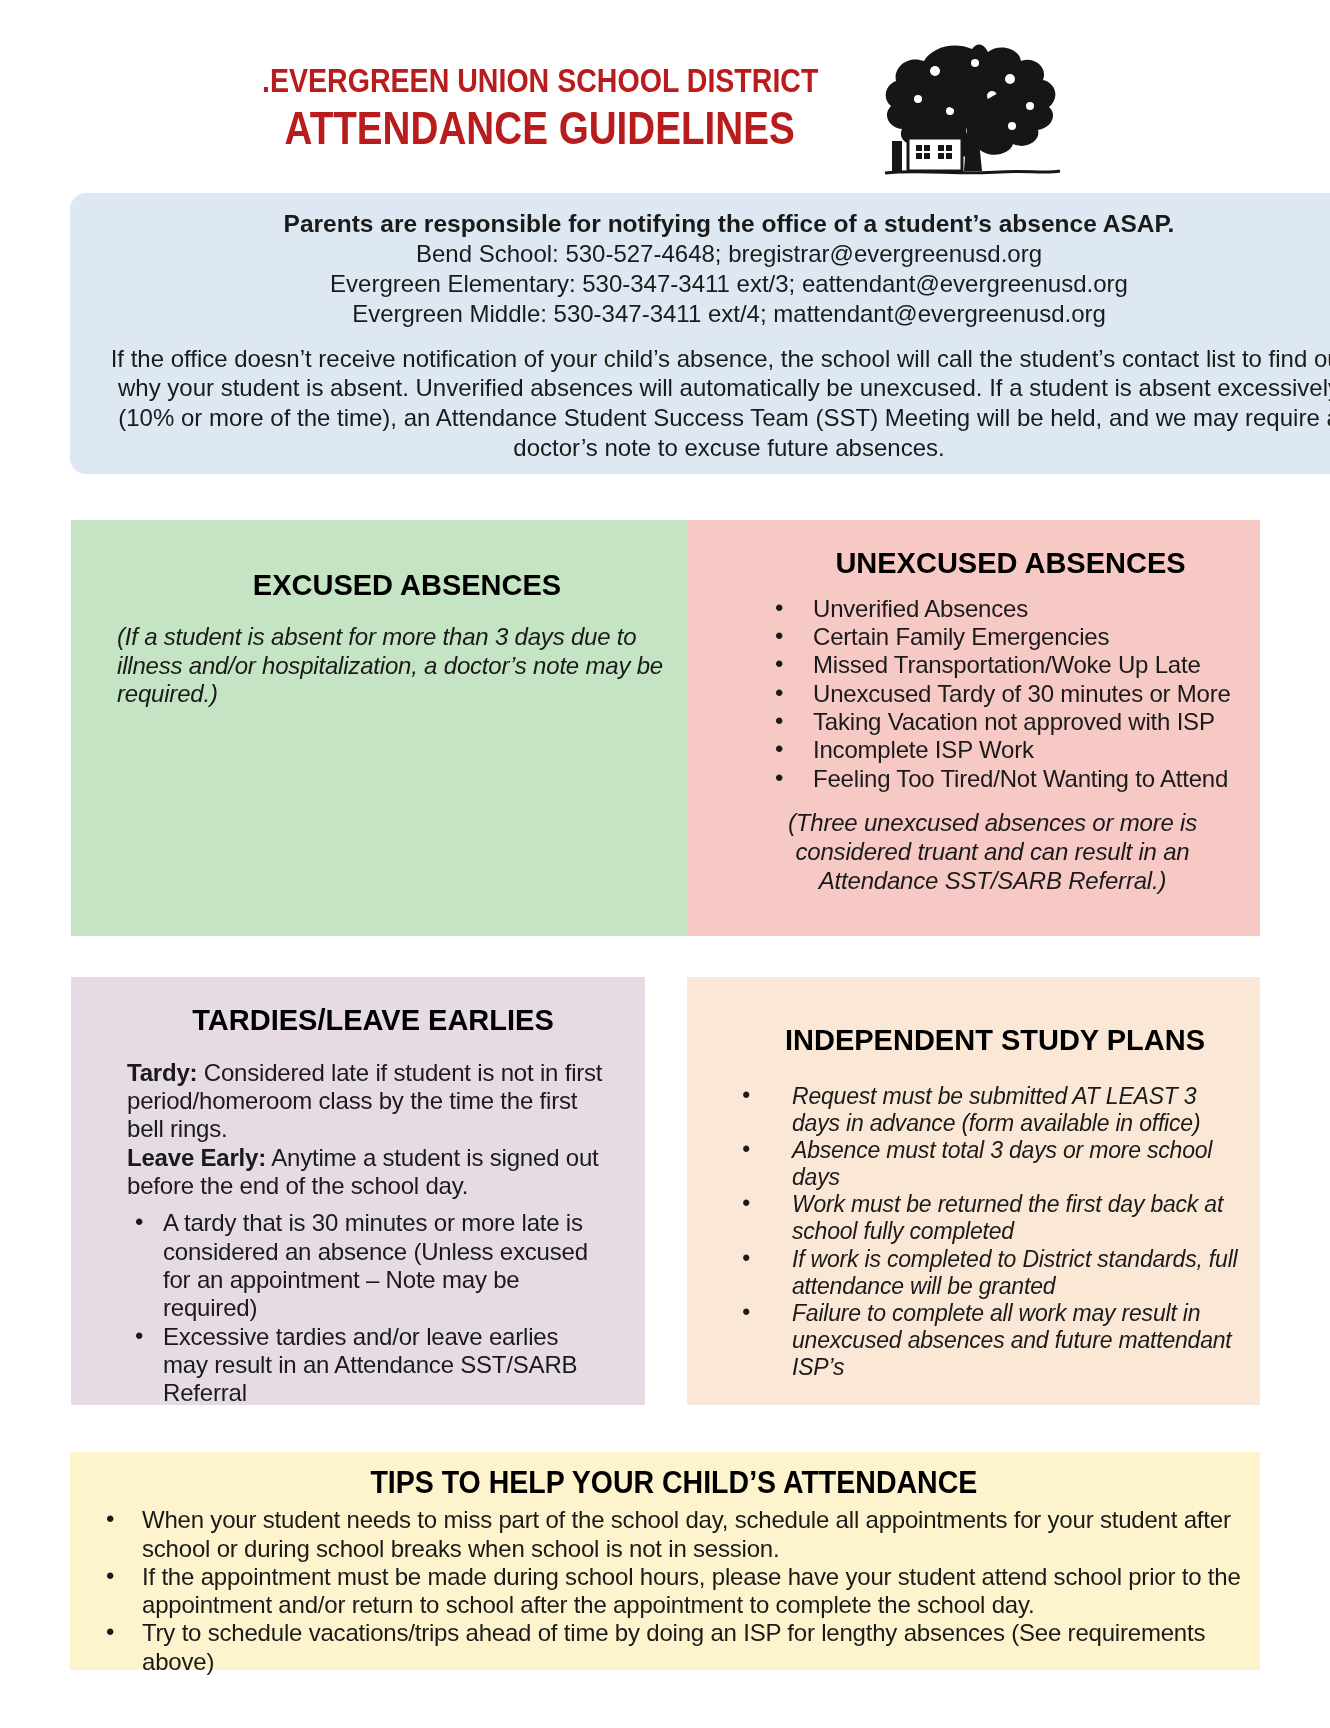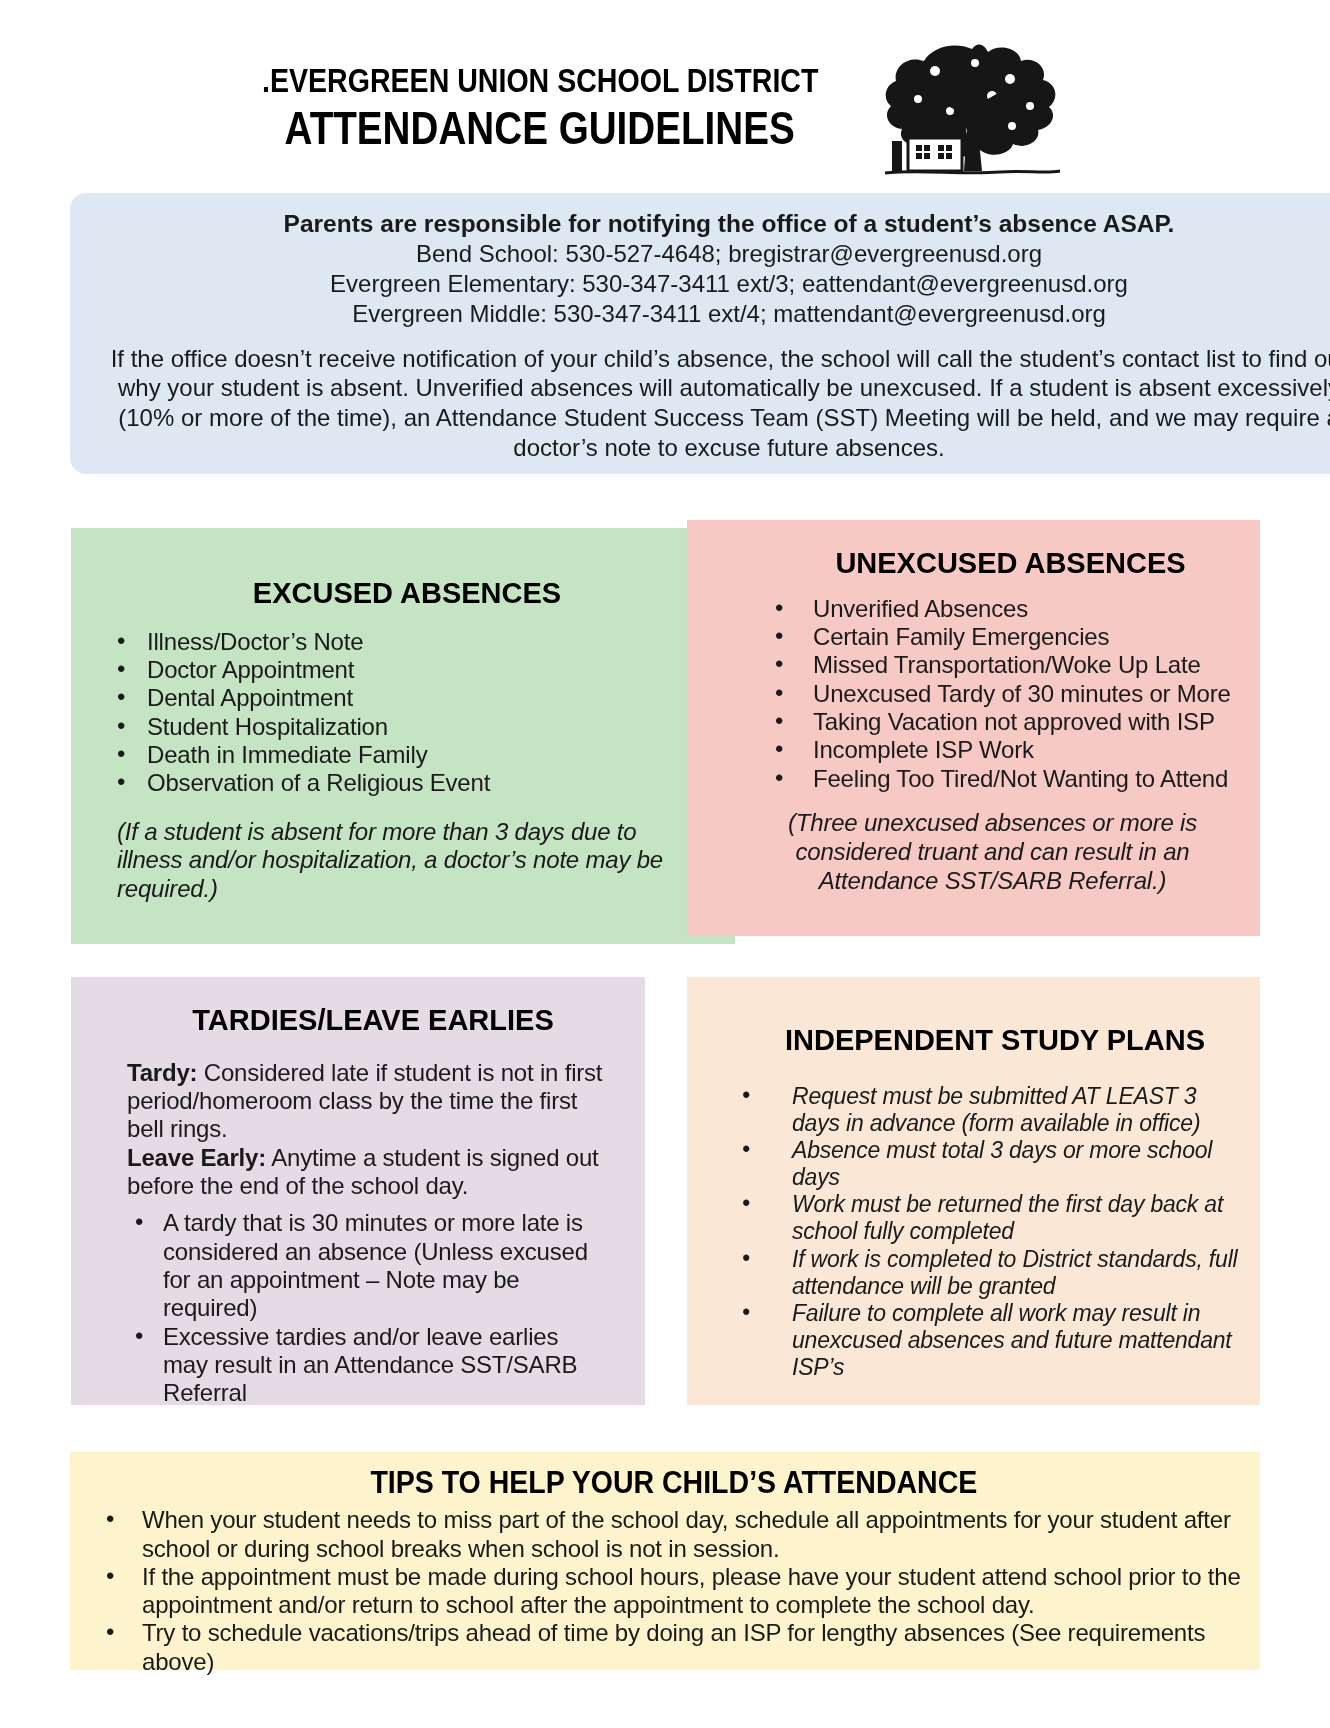--- a/index.html
+++ b/index.html
@@ -1,21 +1,21 @@
 <!DOCTYPE html>
 <html><head>
 <meta charset="utf-8">
 <style>
   * { margin:0; padding:0; box-sizing:border-box; }
   html,body { background:#ffffff; }
   body { font-family:"Liberation Sans","DejaVu Sans",sans-serif; color:#1a1a1a; }
   .page { position:relative; width:1330px; height:1728px; background:#ffffff; margin:0 auto; overflow:hidden; }
 
   
-  .header-text { position:absolute; top:60px; left:0; width:1080px; text-align:center; color:#000000; }
+  .header-text { position:absolute; top:60px; left:0; width:1080px; text-align:center; color:#b91c1c; }
   .district-title { font-size:34px; font-weight:bold; line-height:1.2; white-space:nowrap; }
   .main-title { font-size:46px; font-weight:bold; line-height:1.2; white-space:nowrap; }
   .condensed { display:inline-block; transform:scaleX(0.84); transform-origin:center; }
   .condensed-mid { display:inline-block; transform:scaleX(0.92); transform-origin:center; }
   .logo { position:absolute; left:880px; top:40px; width:185px; height:142px; }
 
   
   .panel { position:absolute; }
   .panel-title { text-align:center; font-weight:bold; font-size:29px; color:#000; line-height:1.2; }
   .body-text { font-size:24px; line-height:1.18; letter-spacing:-0.2px; }
@@ -24,21 +24,21 @@
   ul.blist li::before { content:"\2022"; position:absolute; left:0; top:-1px; }
   .note { font-style:italic; font-size:24px; line-height:1.2; letter-spacing:-0.2px; }
 
   
   .notice { left:70px; top:193px; width:1318px; height:281px; background:#dde8f3; text-align:center; padding:16px 18px 0 18px;border-radius:16px; }
   .notice-headline { font-weight:bold; font-size:24.5px; line-height:1.24; }
   .notice-contact { font-size:24px; line-height:1.24; }
   .notice-paragraph { margin-top:15px; font-size:24px; line-height:1.24; }
 
   
-  .excused { left:71px; top:520px; width:664px; height:416px; background:#c5e4c3; padding:48px 38px 0 46px;margin-top:8px; }
+  .excused { left:71px; top:520px; width:664px; height:416px; background:#c5e4c3; padding:48px 38px 0 46px; }
   .excused ul { margin-top:17px; }
   .excused li { padding-left:30px; }
   .excused .note { margin-top:20px; }
 
   
   .unexcused { left:687px; top:520px; width:573px; height:416px; background:#f6c9c5; padding:26px 14px 0 88px; }
   .unexcused ul { margin-top:14px; }
   .unexcused li { padding-left:38px; }
   .unexcused .note { margin-top:16px; text-align:center; padding:0 44px 0 8px; }
 
@@ -103,28 +103,20 @@
   <div class="panel notice">
     <div class="notice-headline">Parents are responsible for notifying the office of a student’s absence ASAP.</div>
     <div class="notice-contact">Bend School: 530-527-4648; bregistrar@evergreenusd.org</div>
     <div class="notice-contact">Evergreen Elementary: 530-347-3411 ext/3; eattendant@evergreenusd.org</div>
     <div class="notice-contact">Evergreen Middle: 530-347-3411 ext/4; mattendant@evergreenusd.org</div>
     <div class="notice-paragraph">If the office doesn’t receive notification of your child’s absence, the school will call the student’s contact list to find out why your student is absent. Unverified absences will automatically be unexcused. If a student is absent excessively (10% or more of the time), an Attendance Student Success Team (SST) Meeting will be held, and we may require a doctor’s note to excuse future absences.</div>
   </div>
 
   <div class="panel excused">
     <div class="panel-title">EXCUSED ABSENCES</div>
-    <ul class="blist">
-      <li>Illness/Doctor’s Note</li>
-      <li>Doctor Appointment</li>
-      <li>Dental Appointment</li>
-      <li>Student Hospitalization</li>
-      <li>Death in Immediate Family</li>
-      <li>Observation of a Religious Event</li>
-    </ul>
     <div class="note">(If a student is absent for more than 3 days due to illness and/or hospitalization, a doctor’s note may be required.)</div>
   </div>
 
   <div class="panel unexcused">
     <div class="panel-title">UNEXCUSED ABSENCES</div>
     <ul class="blist">
       <li>Unverified Absences</li>
       <li>Certain Family Emergencies</li>
       <li>Missed Transportation/Woke Up Late</li>
       <li>Unexcused Tardy of 30 minutes or More</li>

